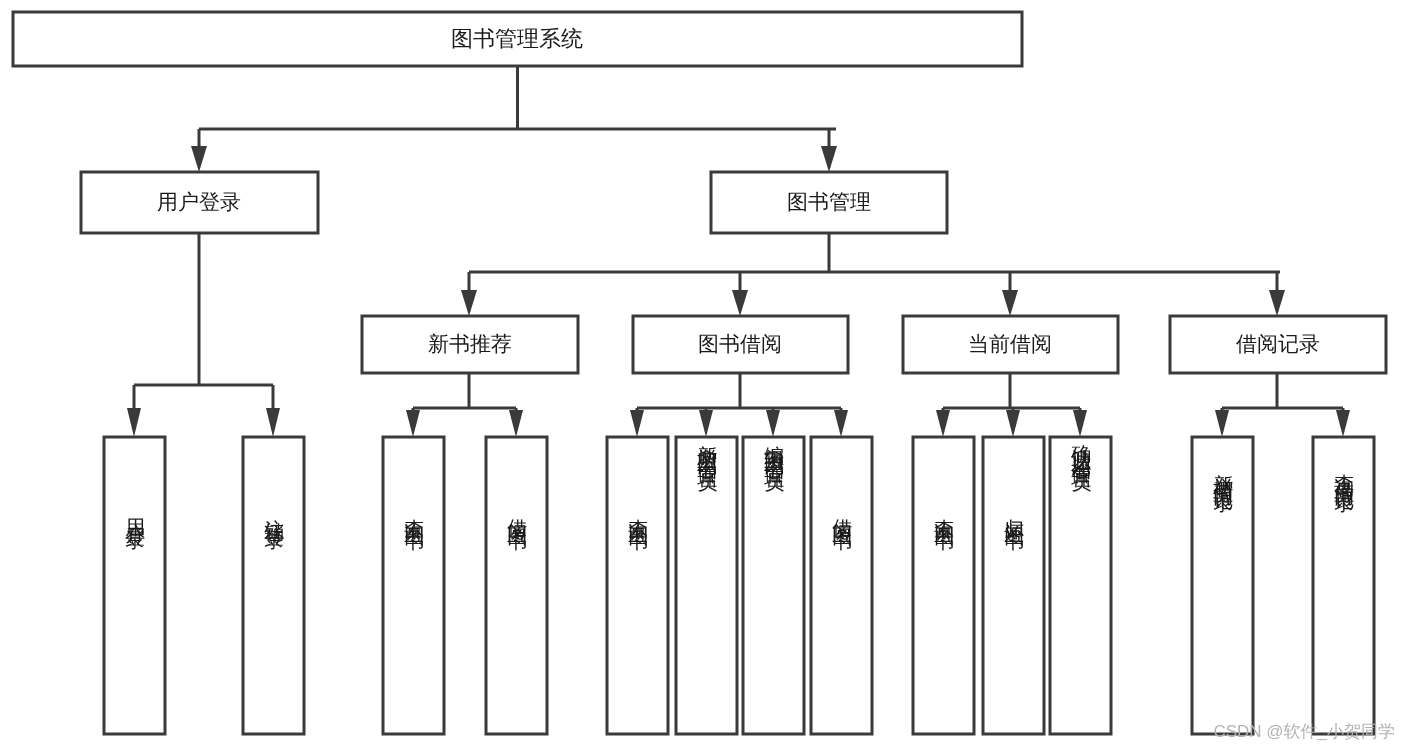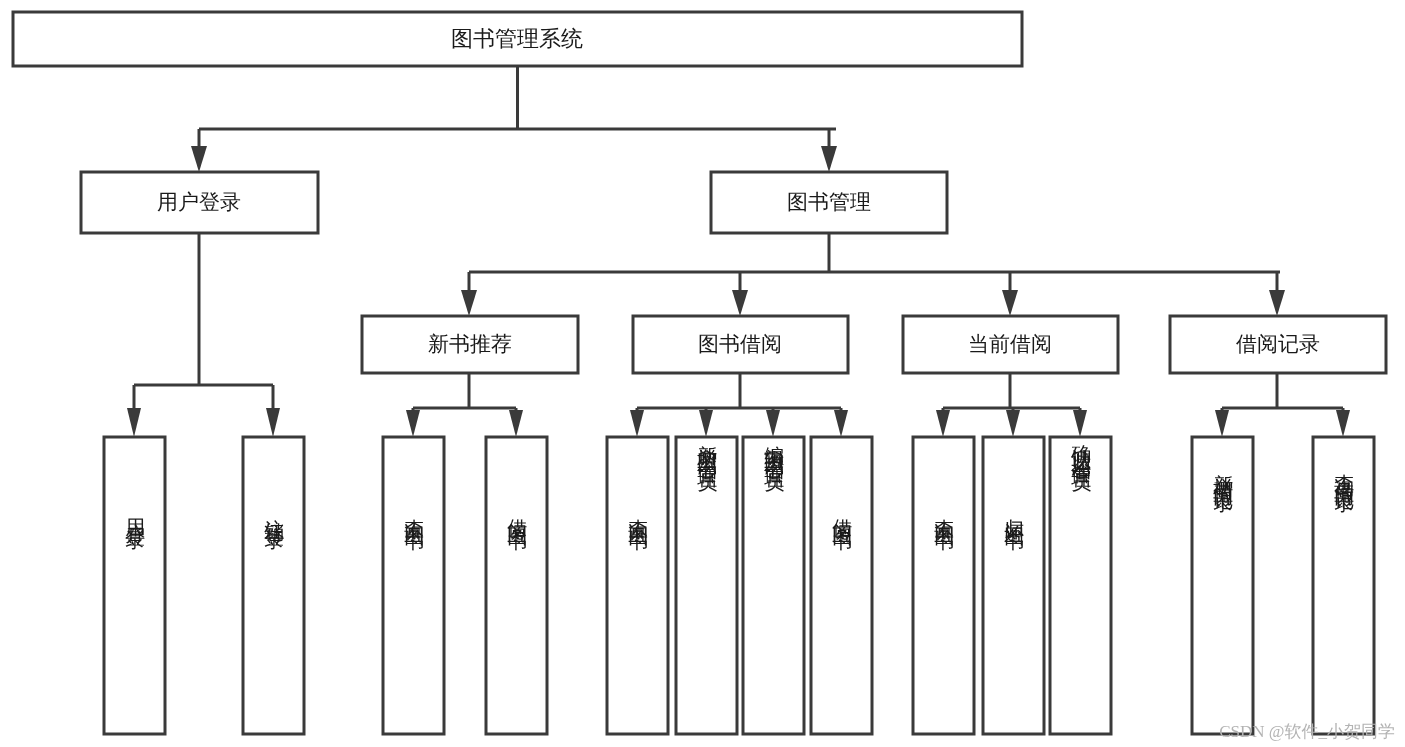--- a/index.html
+++ b/index.html
@@ -61,21 +61,21 @@
     glyph-orientation-vertical: 0;
     letter-spacing: 4px;
   }
   text.root-label {
     font-size: 22px;
   }
   .watermark-text {
     position: absolute;
     right: 10px;
     bottom: 4px;
-    font-family: Liberation Serif, serif;
+    font-family: Liberation Sans, sans-serif;
     font-size: 17px;
     color: #b3b3b3;
     white-space: nowrap;
     user-select: none;
     margin-top: 8px;
   }
 </style>
 </head>
 <body>
 

